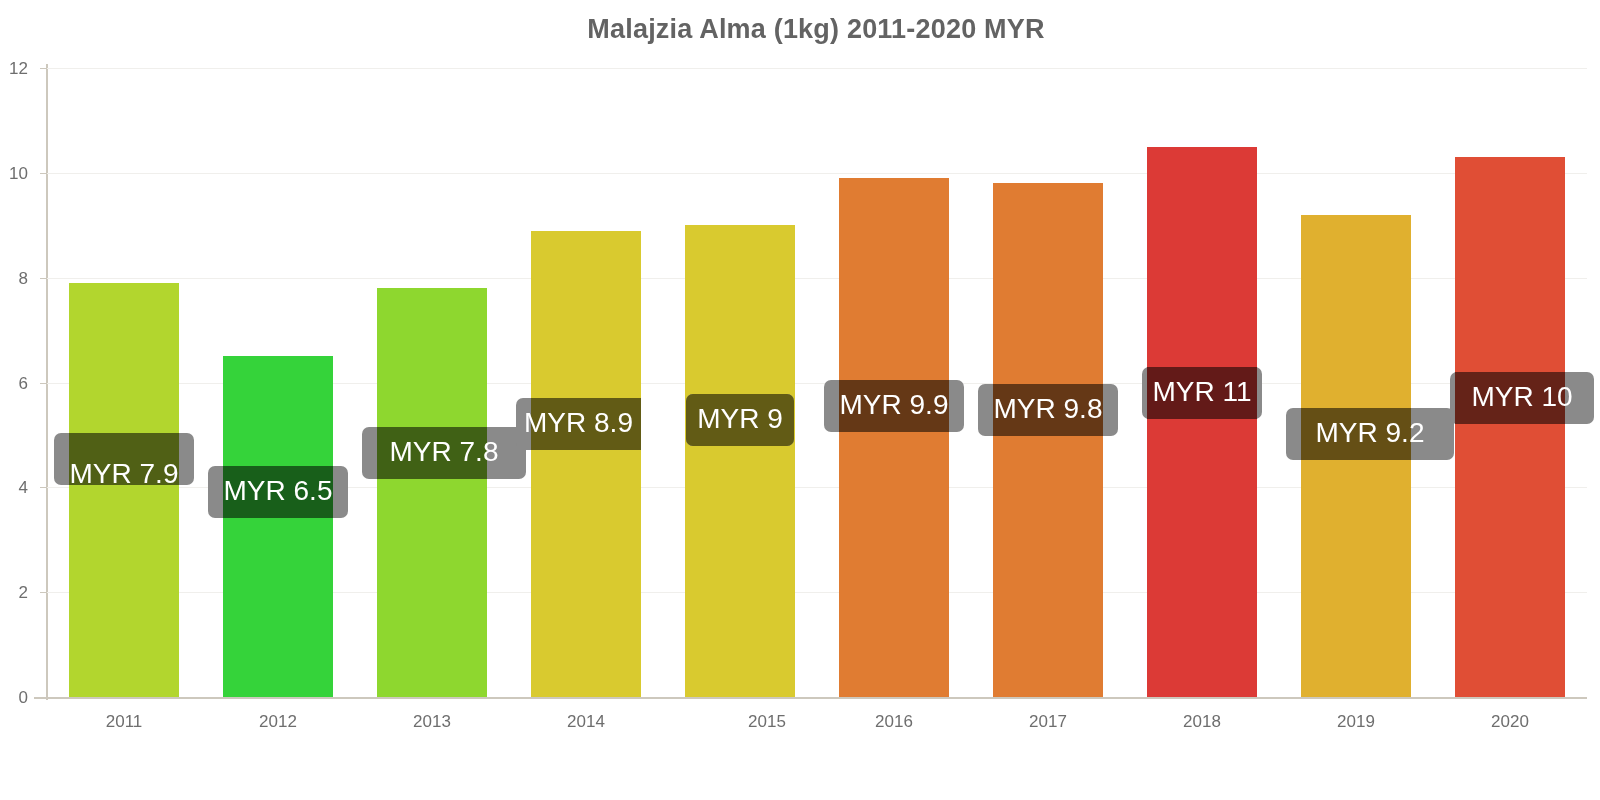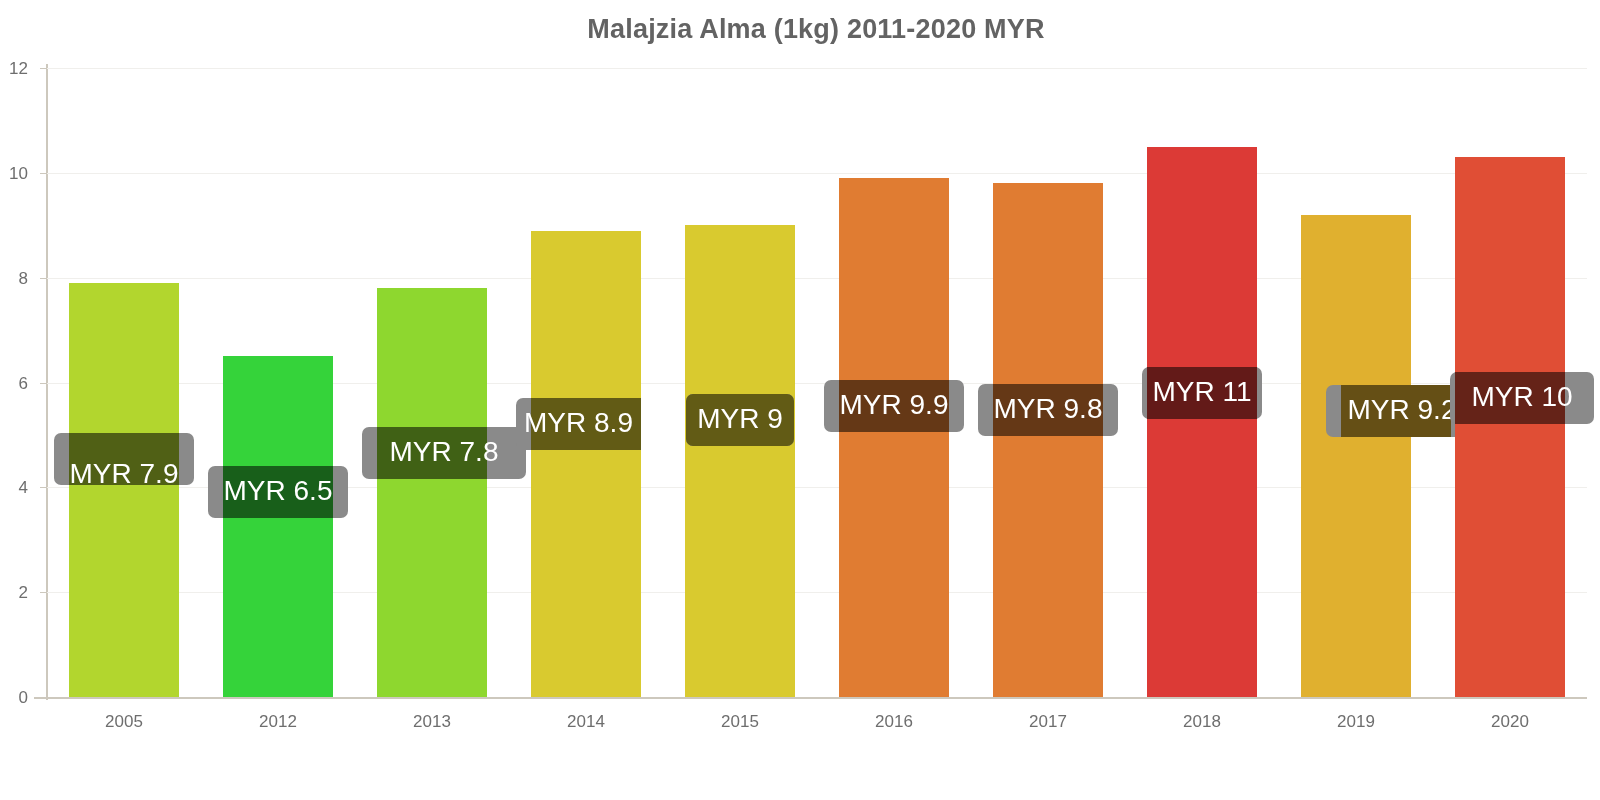--- a/index.html
+++ b/index.html
@@ -196,40 +196,40 @@
           <div class="bar-label-shade" style="left: 15px; width: 110px; background: rgb(224, 124, 50); filter: brightness(0.45);"></div>
           <span class="bar-label-text" style="color: rgb(255, 255, 255);">MYR 9.8</span>
         </div>
         <div class="bar" title="MYR 11" style="left: 1100px; width: 110px; height: 550.375px; background: rgb(220, 58, 54);"></div>
         <div class="bar-label-wrap" style="left: 1095px; top: 299px; width: 120px; height: 52px;">
           <div class="bar-label-bg" style="background: rgb(138, 138, 138);"></div>
           <div class="bar-label-shade" style="left: 5px; width: 110px; background: rgb(220, 58, 54); filter: brightness(0.45);"></div>
           <span class="bar-label-text" style="color: rgb(255, 255, 255);">MYR 11</span>
         </div>
         <div class="bar" title="MYR 9.2" style="left: 1254px; width: 110px; height: 482.233px; background: rgb(224, 176, 47);"></div>
-        <div class="bar-label-wrap" style="left: 1239px; top: 317px; width: 152px; height: 52px; margin-left: 40px;">
+        <div class="bar-label-wrap" style="left: 1239px; top: 340px; width: 168px; height: 52px;">
           <div class="bar-label-bg" style="background: rgb(138, 138, 138);"></div>
           <div class="bar-label-shade" style="left: 15px; width: 110px; background: rgb(224, 176, 47); filter: brightness(0.45);"></div>
           <span class="bar-label-text" style="color: rgb(255, 255, 255);">MYR 9.2</span>
         </div>
         <div class="bar" title="MYR 10" style="left: 1408px; width: 110px; height: 539.892px; background: rgb(224, 78, 53);"></div>
         <div class="bar-label-wrap" style="left: 1403px; top: 304px; width: 144px; height: 52px;">
           <div class="bar-label-bg" style="background: rgb(138, 138, 138);"></div>
           <div class="bar-label-shade" style="left: 5px; width: 110px; background: rgb(224, 78, 53); filter: brightness(0.45);"></div>
           <span class="bar-label-text" style="color: rgb(255, 255, 255);">MYR 10</span>
         </div>
       </div>
   </div>
 
   <div id="x-ticks">
-      <div class="x-tick-label" style="left: 47px; width: 154px;">2005</div>
+      <div class="x-tick-label" style="left: 47px; width: 154px;">2011</div>
       <div class="x-tick-label" style="left: 201px; width: 154px;">2012</div>
       <div class="x-tick-label" style="left: 355px; width: 154px;">2013</div>
       <div class="x-tick-label" style="left: 509px; width: 154px;">2014</div>
-      <div class="x-tick-label" style="left: 663px; width: 154px; text-align: center;">2015</div>
+      <div class="x-tick-label" style="left: 690px; width: 154px; text-align: center;">2015</div>
       <div class="x-tick-label" style="left: 817px; width: 154px;">2016</div>
       <div class="x-tick-label" style="left: 971px; width: 154px;">2017</div>
       <div class="x-tick-label" style="left: 1125px; width: 154px;">2018</div>
       <div class="x-tick-label" style="left: 1279px; width: 154px;">2019</div>
       <div class="x-tick-label" style="left: 1433px; width: 154px;">2020</div>
     </div>
 
 </div>
 
 </body></html>

